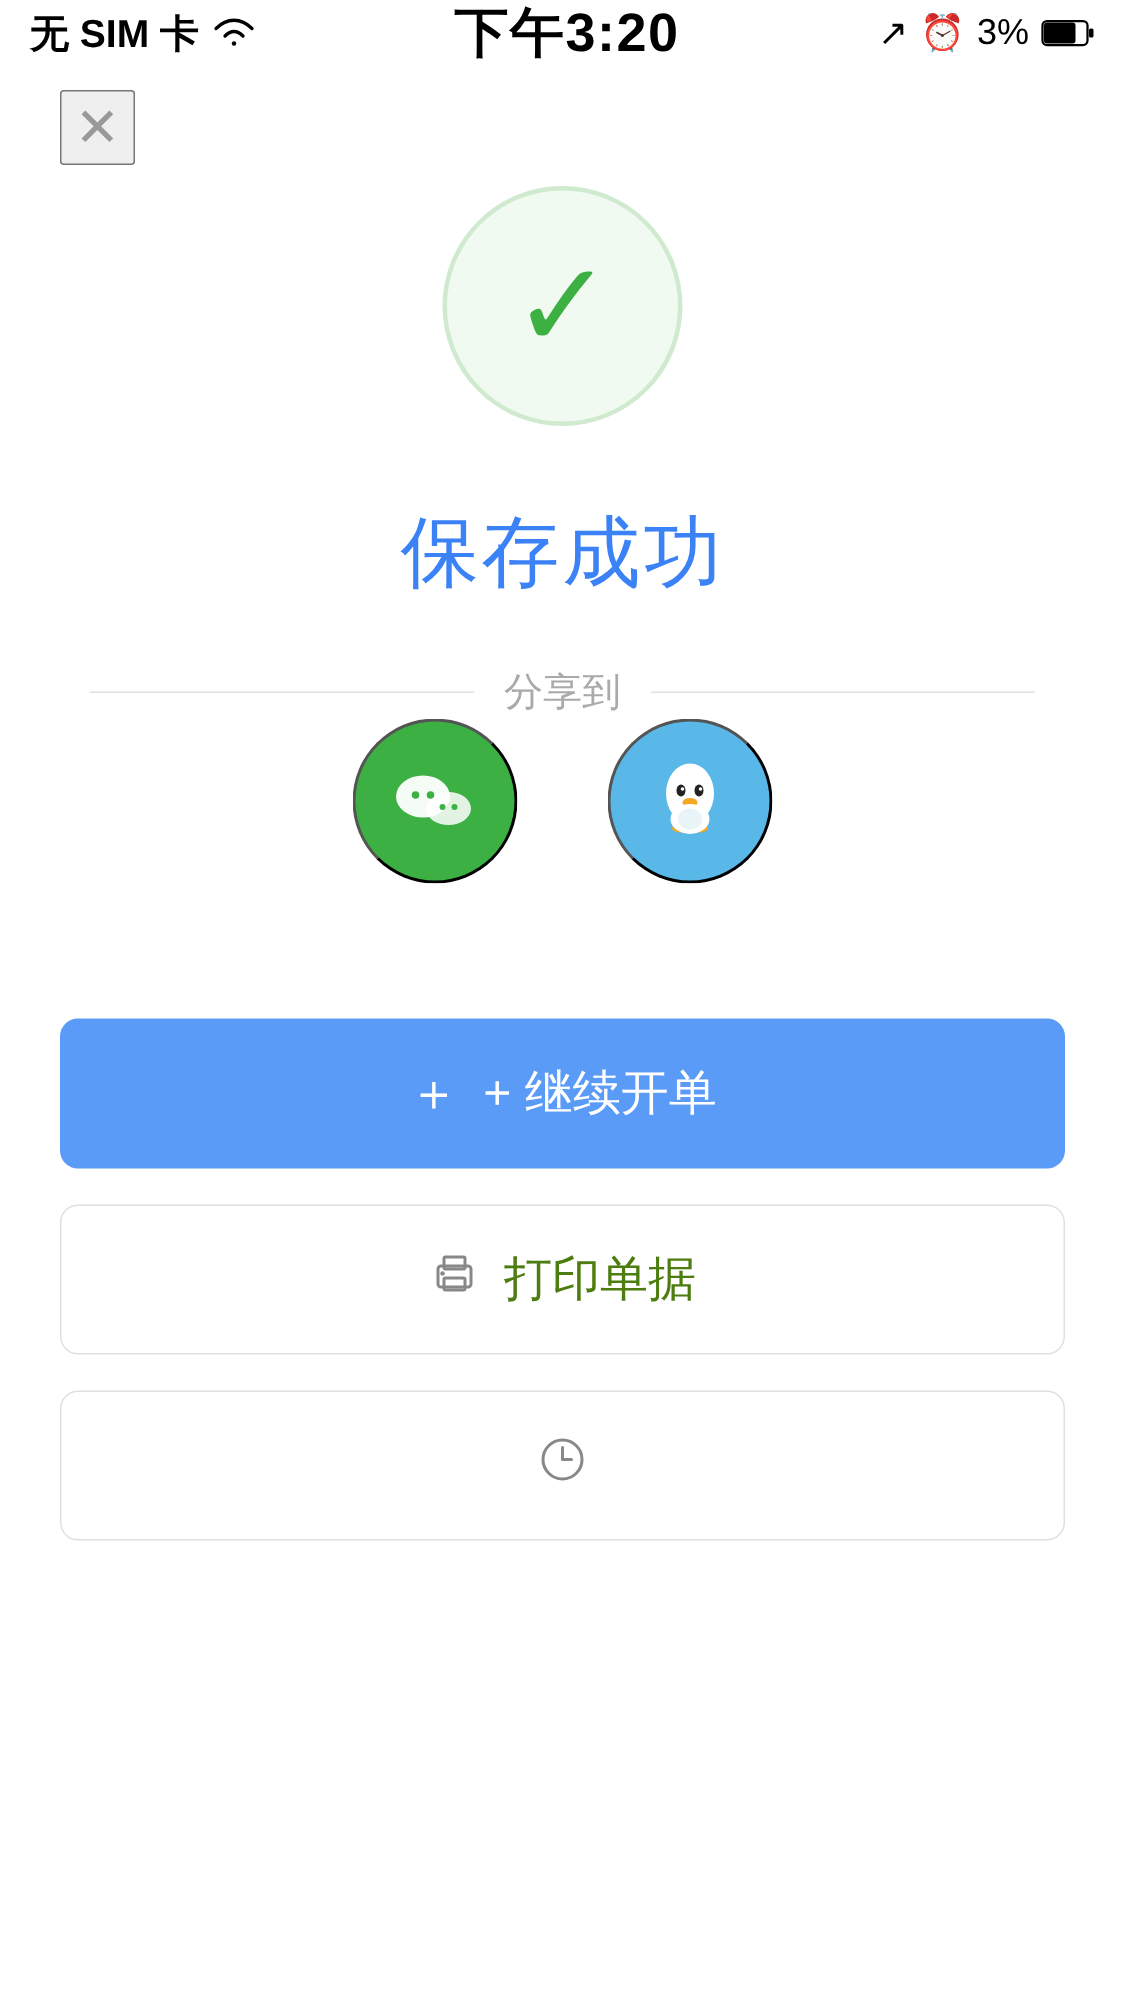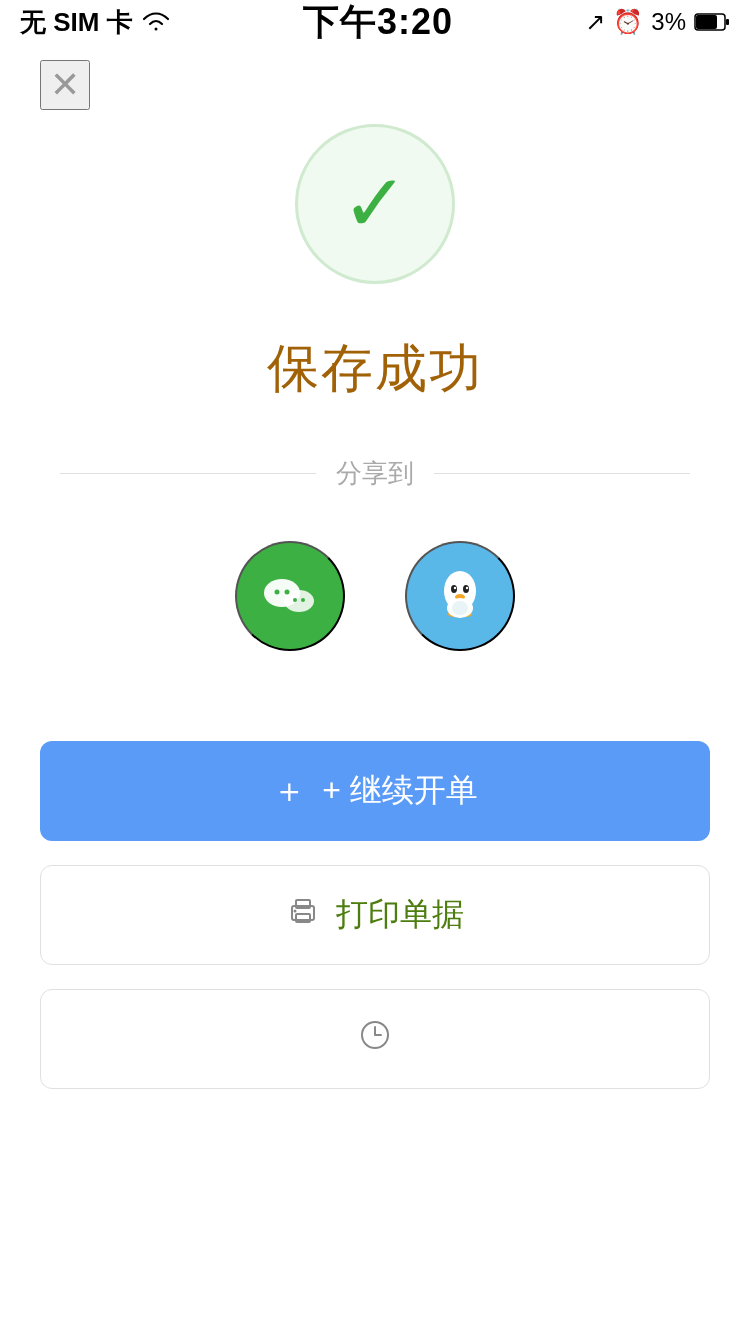--- a/index.html
+++ b/index.html
@@ -101,37 +101,36 @@
     .checkmark {
       font-size: 80px;
       color: #3cb043;
       line-height: 1;
     }
 
     
     .success-title {
       font-size: 52px;
       font-weight: 400;
-      color: #a16207;
+      color: #3b82f6;
       letter-spacing: 2px;
-      margin-bottom: 52px;
+      margin-bottom: 40px;
     }
 
     
     .share-section {
       width: 100%;
       padding: 0 60px;
       margin-bottom: 50px;
     }
 
     .share-divider {
       display: flex;
       align-items: center;
       gap: 20px;
-      margin-bottom: 50px;
     }
 
     .divider-line {
       flex: 1;
       height: 1px;
       background: #e0e0e0;
     }
 
     .share-label {
       font-size: 26px;

